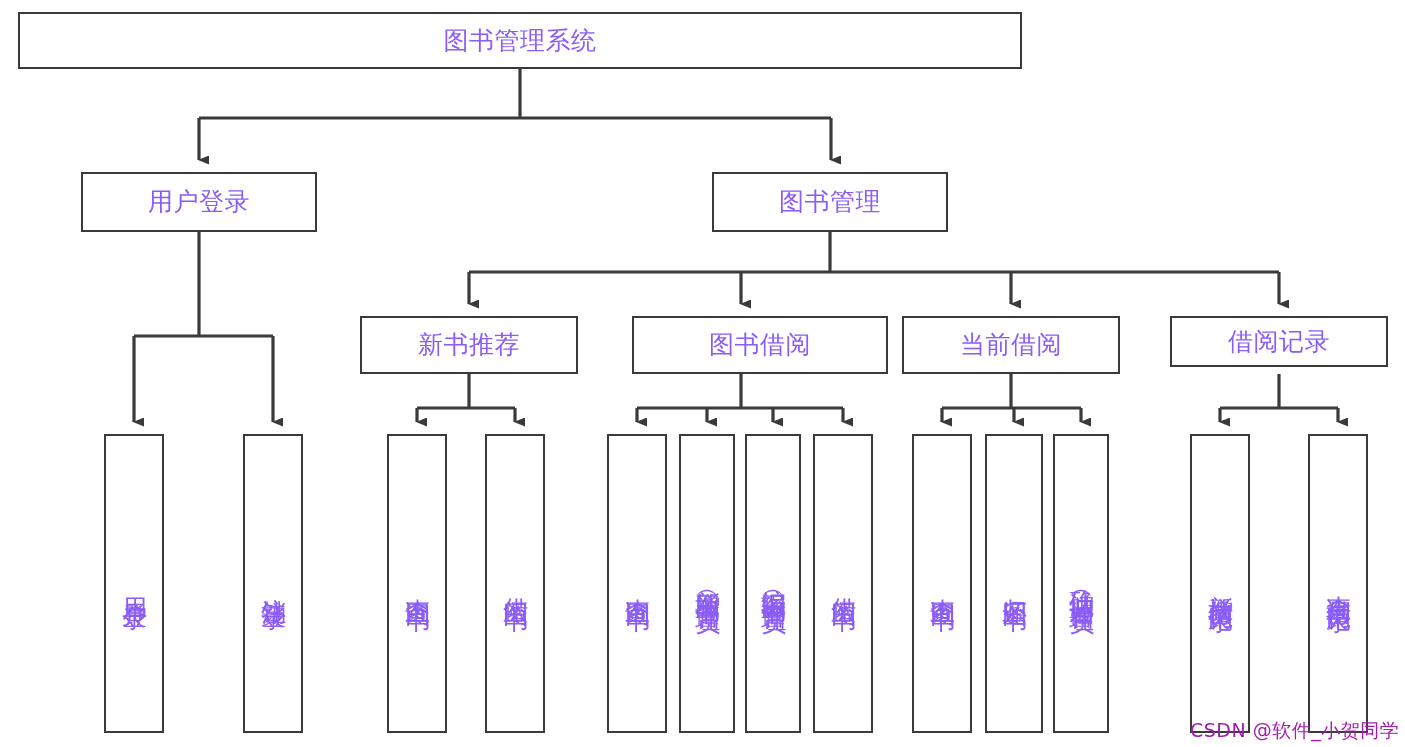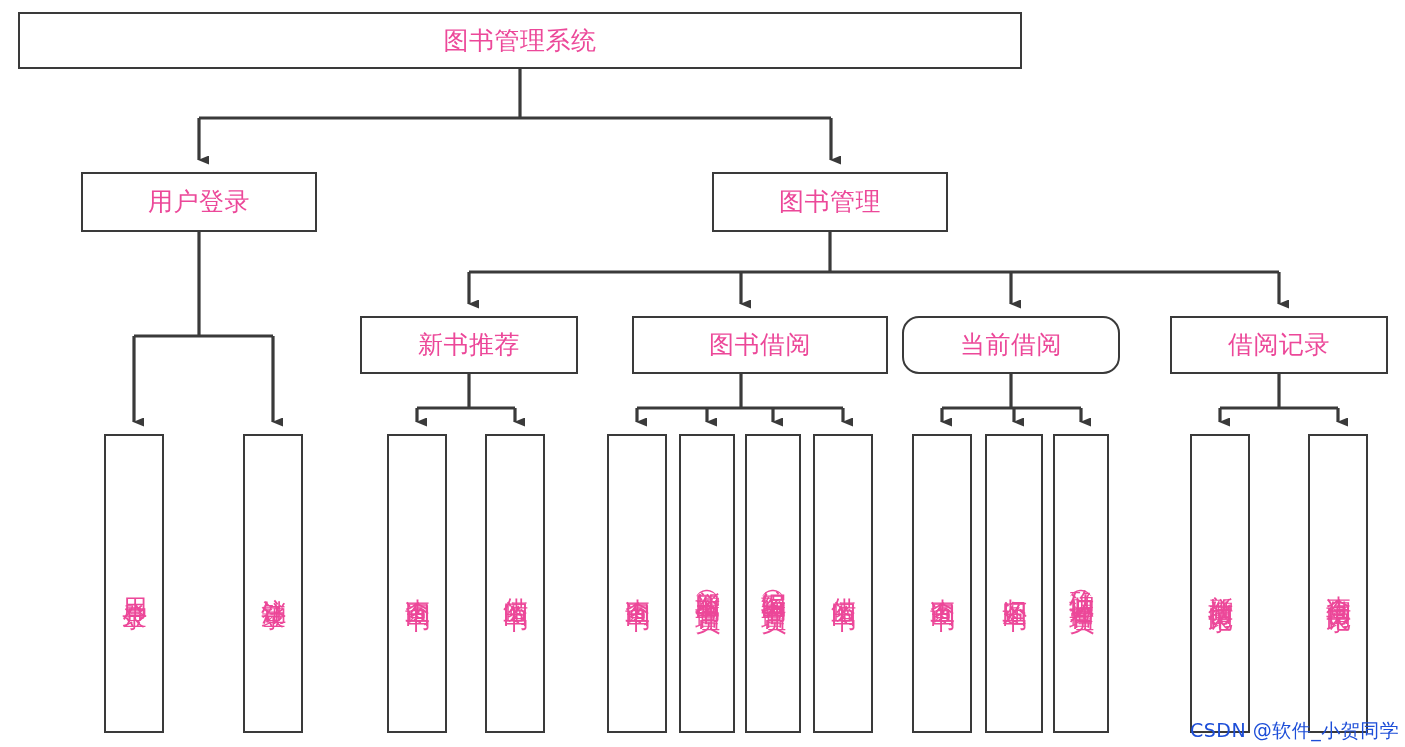--- a/index.html
+++ b/index.html
@@ -29,21 +29,21 @@
     pointer-events: none;
   }
   .node {
     position: absolute;
     box-sizing: border-box;
     background: #ffffff;
     border: 2.5px solid #3a3a3a;
     display: flex;
     align-items: center;
     justify-content: center;
-    color: #ec4899;
+    color: #8b5cf6;
     z-index: 2;
   }
   .node .label {
     display: block;
     text-align: center;
     line-height: 1.18;
     white-space: nowrap;
   }
   
   .node.horiz .label {
@@ -63,21 +63,21 @@
     writing-mode: vertical-rl;
     text-orientation: upright;
     font-size: 25px;
     line-height: 1.05;
     letter-spacing: 3px;
     white-space: nowrap;
     max-height: 100%;
   }
   #watermark {
     position: absolute;
-    color: #1d4ed8;
+    color: #a21caf;
     font-size: 19px;
     white-space: nowrap;
     z-index: 5;
     letter-spacing: 0.5px;
   }
 </style>
 </head>
 <body>
 
 <div id="diagram-root">
@@ -142,24 +142,24 @@
   <div class="node horiz" style="left:360px; top:316px; width:218px; height:58px;">
     <span class="label">新书推荐</span>
   </div>
 
   <div class="node horiz" style="left:712px; top:172px; width:236px; height:60px;">
     <span class="label">图书管理</span>
   </div>
   <div class="node horiz" style="left:632px; top:316px; width:256px; height:58px;">
     <span class="label">图书借阅</span>
   </div>
-  <div class="node horiz" style="left:902px; top:316px; width:218px; height:58px;border-radius:17px;">
+  <div class="node horiz" style="left:902px; top:316px; width:218px; height:58px;">
     <span class="label">当前借阅</span>
   </div>
-  <div class="node horiz" style="left:1170px; top:316px; width:218px; height:58px;">
+  <div class="node horiz" style="left:1170px; top:316px; width:218px; height:51px;">
     <span class="label">借阅记录</span>
   </div>
 
   <div class="node vert" style="left:104px; top:434px; width:60px; height:299px;">
     <span class="label">用户登录</span>
   </div>
   <div class="node vert" style="left:243px; top:434px; width:60px; height:299px;">
     <span class="label">注销登录</span>
   </div>
   <div class="node vert" style="left:387px; top:434px; width:60px; height:299px;">

